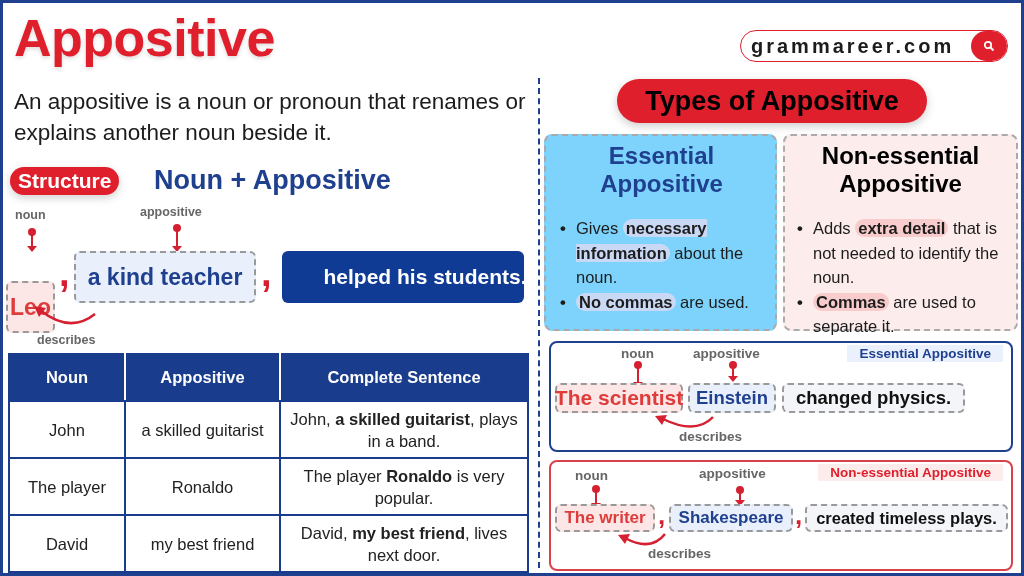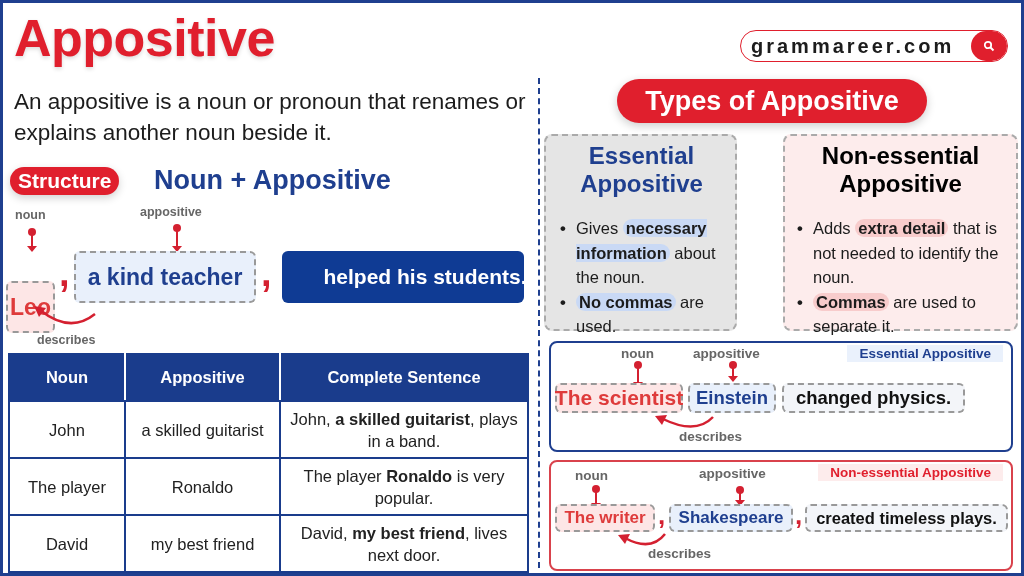--- a/index.html
+++ b/index.html
@@ -29,24 +29,24 @@
   .box.app { background: #e9f0fb; color: #1f3f8f; }
   .box.rest { background: #f3f5f9; color: #111; }
   .solid-box { position: absolute; background: #0f3b94; color: #fff; border-radius: 6px; font-weight: 700; display: flex; align-items: center; justify-content: center; white-space: nowrap; }
   .comma { position: absolute; color: #d42030; font-weight: 700; }
 
   table.ex { position: absolute; left: 8px; top: 353px; width: 521px; border-collapse: collapse; font-size: 16.5px; color: #222; }
   table.ex th { background: #1a3c8c; color: #fff; font-weight: 700; height: 47px; border: 2px solid #1a3c8c; border-right: 2px solid #fff; font-size: 16.5px; }
   table.ex th:last-child { border-right: 2px solid #1a3c8c; }
   table.ex td { border: 2px solid #1a3c8c; text-align: center; height: 57px; padding: 2px 4px; line-height: 22px; }
 
-  .types-pill { position: absolute; left: 617px; top: 79px; width: 310px; height: 44px; background: #e01f2d; color: #ffffff; border-radius: 22px; font-size: 27px; font-weight: 700; display: flex; align-items: center; justify-content: center; box-shadow: 0 3px 10px rgba(0,0,0,0.2); }
+  .types-pill { position: absolute; left: 617px; top: 79px; width: 310px; height: 44px; background: #e01f2d; color: #000000; border-radius: 22px; font-size: 27px; font-weight: 700; display: flex; align-items: center; justify-content: center; box-shadow: 0 3px 10px rgba(0,0,0,0.2); }
 
   .type-card { position: absolute; top: 134px; height: 197px; border: 2px dashed #aaa; border-radius: 8px; padding: 4px 10px; }
-  .type-card.ess { left: 544px; width: 193px; background: #e5e5e5; padding-left: 12px; }
+  .type-card.ess { left: 544px; width: 233px; background: #7dd3fc; padding-left: 12px; }
   .type-card.non { left: 783px; width: 235px; background: #fdecec; }
   .type-title { text-align: center; font-size: 24px; font-weight: 700; line-height: 28px; margin-top: 2px; }
   .type-card.ess .type-title { color: #1f3f8f; }
   .type-card.non .type-title { color: #000000; }
   .type-list { list-style: none; margin-top: 18px; font-size: 16.5px; line-height: 24.5px; color: #1c1c1c; }
   .type-list li { position: relative; padding-left: 18px; }
   .type-list li::before { content: "•"; position: absolute; left: 2px; top: 0; font-weight: 700; }
   .hl-b { background: #c9d9f5; border-radius: 9px; padding: 0 3px; font-weight: 700; }
   .hl-r { background: #f8cccc; border-radius: 9px; padding: 0 3px; font-weight: 700; }
 

